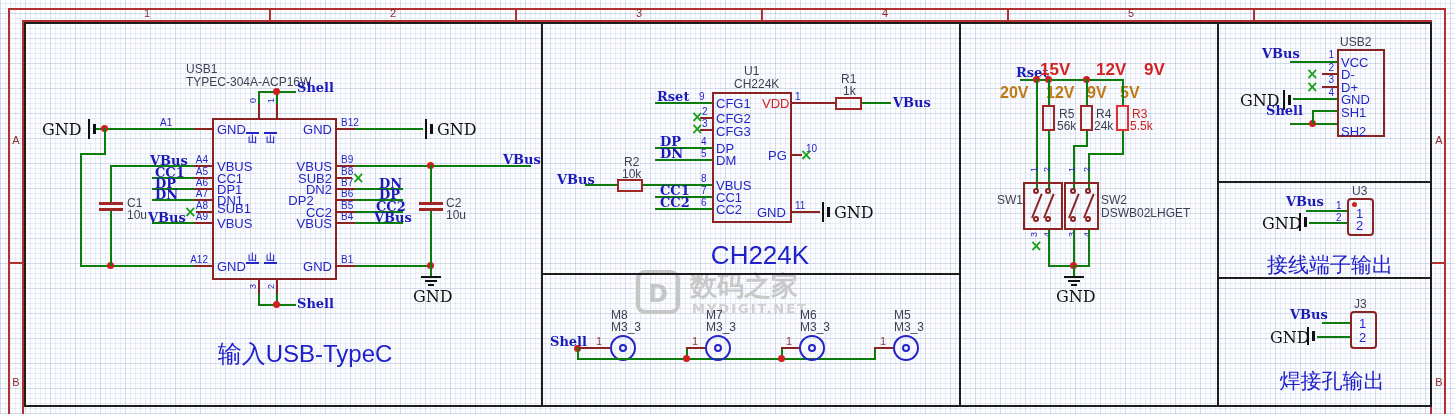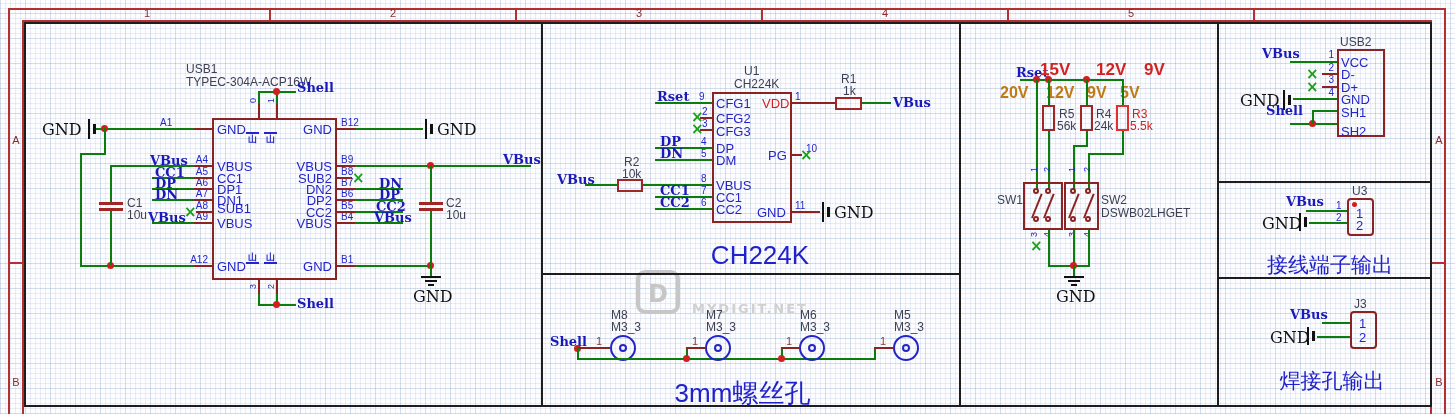--- a/index.html
+++ b/index.html
@@ -73,32 +73,33 @@
   <span class="c fnum" style="left:378px;top:7px;width:30px">2</span>
   <span class="c fnum" style="left:624px;top:7px;width:30px">3</span>
   <span class="c fnum" style="left:870px;top:7px;width:30px">4</span>
   <span class="c fnum" style="left:1116px;top:7px;width:30px">5</span>
   <span class="c fnum" style="left:10px;top:134px;width:12px">A</span>
   <span class="c fnum" style="left:10px;top:376px;width:12px">B</span>
   <span class="c fnum" style="left:1433px;top:134px;width:12px">A</span>
   <span class="c fnum" style="left:1433px;top:376px;width:12px">B</span>
 
   <div class="c wm-logo" style="left:636px;top:270px">D</div>
+  <span class="c wm-name" style="left:690px;top:268px">数码之家</span>
   <span class="c wm-site" style="left:692px;top:301px">MYDIGIT.NET</span>
 
   <div class="c" style="left:24px;top:22px;width:1408px;height:385px;border:2px solid #1d1d1d"></div>
   <div class="c secline" style="left:541px;top:22px;width:2px;height:385px"></div>
   <div class="c secline" style="left:959px;top:22px;width:2px;height:385px"></div>
   <div class="c secline" style="left:1217px;top:22px;width:2px;height:385px"></div>
   <div class="c secline" style="left:541px;top:273px;width:420px;height:2px"></div>
   <div class="c secline" style="left:1217px;top:181px;width:215px;height:2px"></div>
   <div class="c secline" style="left:1217px;top:277px;width:215px;height:2px"></div>
 
+  <span class="c title" style="left:210px;top:338px;width:190px">输入USB-TypeC</span>
   <span class="c title" style="left:690px;top:240px;width:140px;font-size:26px">CH224K</span>
-  <span class="c title" style="left:650px;top:376px;width:185px;font-size:26px">3mm螺丝孔</span>
   <span class="c title" style="left:1272px;top:367px;width:120px;font-size:21px">焊接孔输出</span>
   <span class="c title" style="left:1255px;top:251px;width:150px;font-size:21px">接线端子输出</span>
 
   <div class="c box" style="left:212px;top:118px;width:125px;height:162px"></div>
   <span class="c ref" style="left:186px;top:62px">USB1</span>
   <span class="c ref" style="left:186px;top:75px">TYPEC-304A-ACP16W</span>
 
   <span class="c no" style="left:160px;top:117px;width:48px;">A1</span>
   <span class="c no" style="left:160px;top:154px;width:48px;text-align:right">A4</span>
   <span class="c no" style="left:160px;top:166px;width:48px;text-align:right">A5</span>
@@ -123,21 +124,21 @@
   <span class="c no" style="left:341px;top:177px">B7</span>
   <span class="c no" style="left:341px;top:188px">B6</span>
   <span class="c no" style="left:341px;top:200px">B5</span>
   <span class="c no" style="left:341px;top:211px">B4</span>
   <span class="c no" style="left:341px;top:254px">B1</span>
 
   <span class="c pn" style="left:270px;top:122px;width:62px;text-align:right">GND</span>
   <span class="c pn" style="left:270px;top:159px;width:62px;text-align:right">VBUS</span>
   <span class="c pn" style="left:270px;top:171px;width:62px;text-align:right">SUB2</span>
   <span class="c pn" style="left:270px;top:182px;width:62px;text-align:right">DN2</span>
-  <span class="c pn" style="left:270px;top:193px;width:62px;text-align:right">DP2</span>
+  <span class="c pn" style="left:270px;top:193px;width:62px;text-align:center">DP2</span>
   <span class="c pn" style="left:270px;top:205px;width:62px;text-align:right">CC2</span>
   <span class="c pn" style="left:270px;top:216px;width:62px;text-align:right">VBUS</span>
   <span class="c pn" style="left:270px;top:259px;width:62px;text-align:right">GND</span>
 
   <span class="c shg" style="left:246px;top:132px">山</span>
   <span class="c shg" style="left:264px;top:132px">山</span>
   <span class="c shgb" style="left:246px;top:252px">山</span>
   <span class="c shgb" style="left:264px;top:252px">山</span>
   <span class="c vt" style="left:248px;top:98px">0</span>
   <span class="c vt" style="left:266px;top:98px">1</span>

